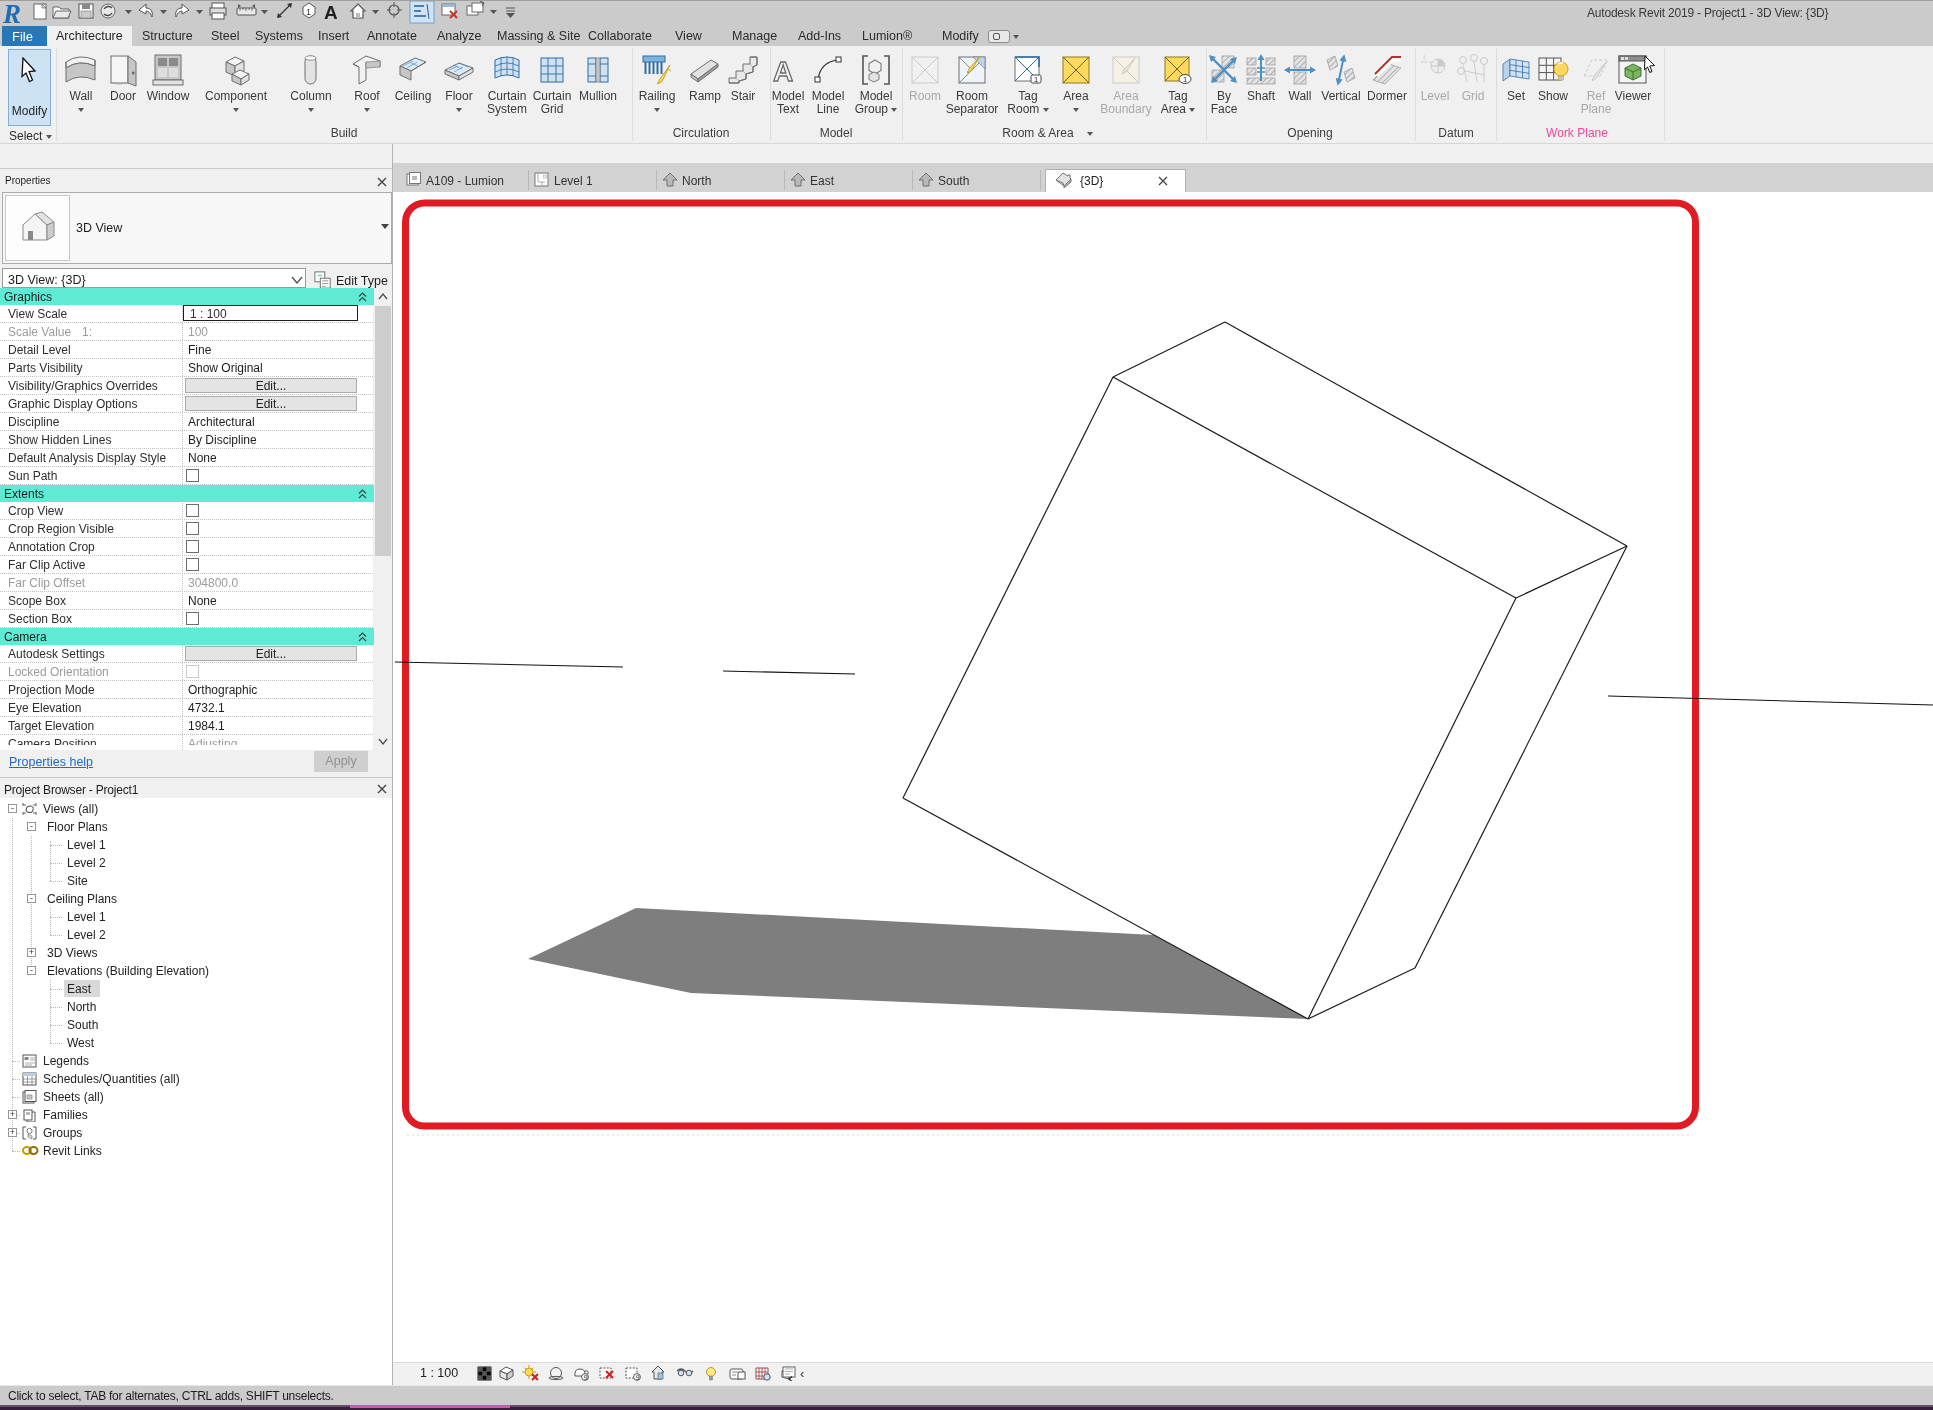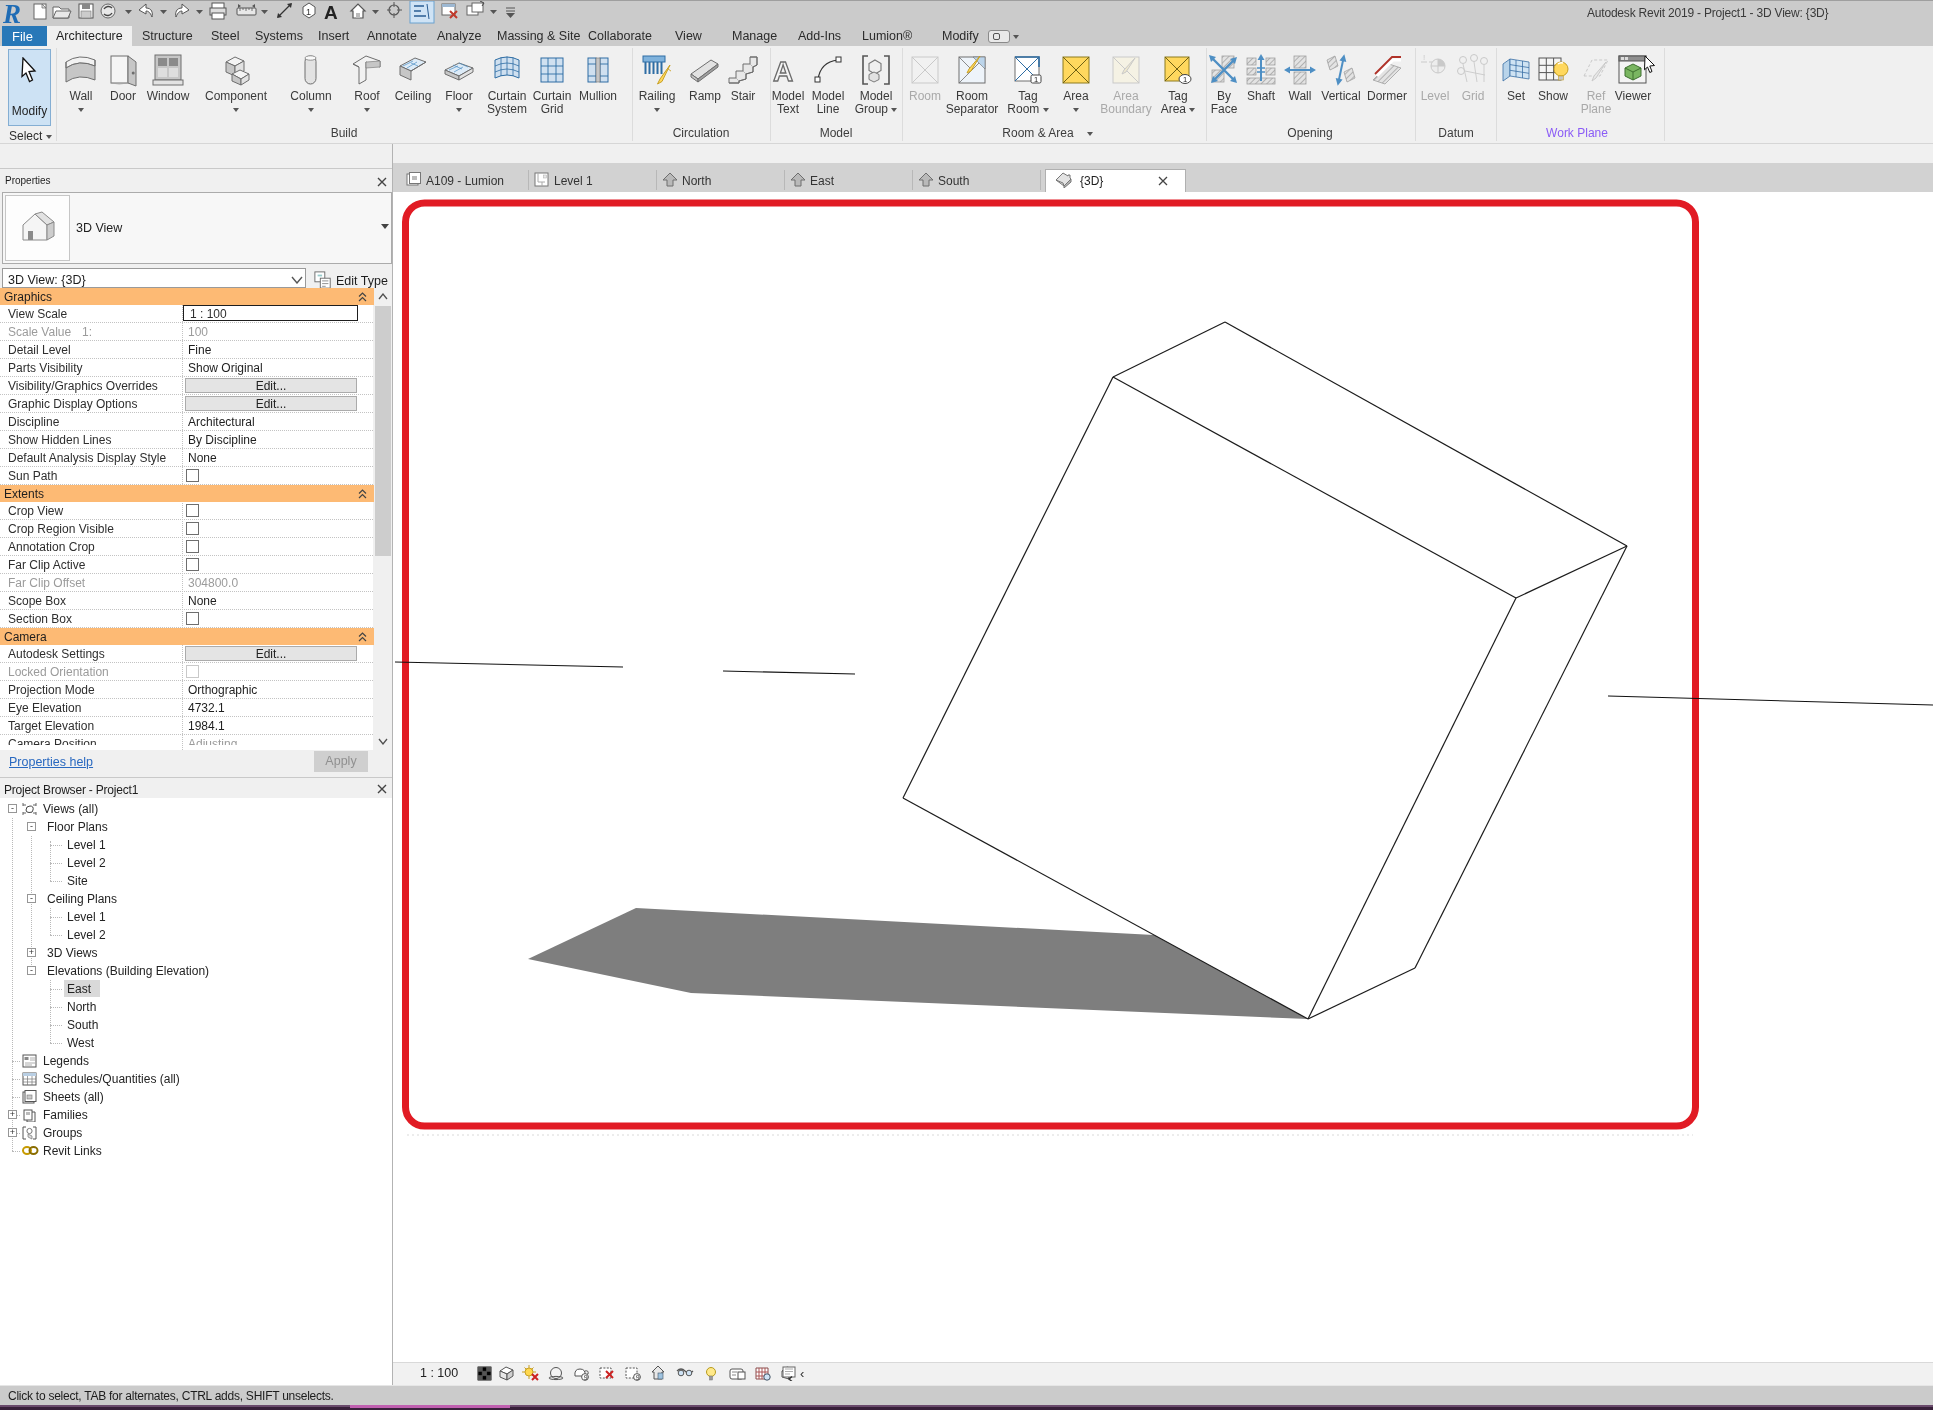--- a/index.html
+++ b/index.html
@@ -4,21 +4,21 @@
 body{width:1933px;height:1410px;position:relative;font-family:"Liberation Sans",sans-serif;background:#fff;overflow:hidden}
 .abs{position:absolute}
 .t{position:absolute;white-space:nowrap;color:#2b2b2b}
 .vsep{position:absolute;width:1px;background:#dcdcdc}
 .lbl{position:absolute;text-align:center;font-size:12px;color:#3a3a3a;line-height:13px;white-space:nowrap}
 .dis{color:#a9a9a9}
 .car{display:inline-block;width:0;height:0;border-left:3.5px solid transparent;border-right:3.5px solid transparent;border-top:4px solid #555;vertical-align:middle}
 .row{position:absolute;left:0;width:373px;height:18px;font-size:12px;color:#2e2e2e;border-bottom:1px dotted #c3c3c3}
 .row .l{position:absolute;left:8px;top:2px;white-space:nowrap}
 .row .v{position:absolute;left:188px;top:2px;white-space:nowrap}
-.hdr{position:absolute;left:0;width:389px;height:18px;background:#fdba74;font-size:12px;color:#1e1e1e}
+.hdr{position:absolute;left:0;width:389px;height:18px;background:#5eead4;font-size:12px;color:#1e1e1e}
 .cb{position:absolute;left:186px;top:2px;width:13px;height:13px;border:1px solid #6e6e6e;background:#fff}
 .ebtn{position:absolute;left:185px;top:1px;width:172px;height:15px;background:#e4e4e4;border:1px solid #ababab;font-size:12px;color:#222;text-align:center;line-height:14px}
 .tr{position:absolute;left:0;height:18px;font-size:12px;color:#232323;white-space:nowrap}
 .pm{position:absolute;width:9px;height:9px;border:1px solid #969696;background:#fff;font-size:9px;line-height:7px;text-align:center;color:#333}
 </style></head><body>
 
 <div class="abs" style="left:0;top:0;width:1933px;height:26px;background:#cbcbcb"></div>
 <div class="t" style="left:1587px;top:6px;font-size:12px;letter-spacing:-0.2px;color:#3a3a3a">Autodesk Revit 2019 - Project1 - 3D View: {3D}</div>
 <svg class="abs" style="left:0;top:0" width="540" height="26" viewBox="0 0 540 26">
     <text x="3" y="23" font-family="Liberation Serif" font-size="27" font-weight="bold" font-style="italic" fill="#1f6cb5">R</text>
@@ -128,21 +128,21 @@
 <div class="vsep" style="left:1206px;top:48px;height:93px"></div>
 <div class="vsep" style="left:1415px;top:48px;height:93px"></div>
 <div class="vsep" style="left:1496px;top:48px;height:93px"></div>
 <div class="vsep" style="left:1664px;top:48px;height:93px"></div>
 <div class="lbl" style="left:274px;top:127px;width:140px;font-size:12px;color:#3d3d3d">Build</div>
 <div class="lbl" style="left:631px;top:127px;width:140px;font-size:12px;color:#3d3d3d">Circulation</div>
 <div class="lbl" style="left:766px;top:127px;width:140px;font-size:12px;color:#3d3d3d">Model</div>
 <div class="lbl" style="left:968px;top:127px;width:140px;font-size:12px;color:#3d3d3d">Room &amp; Area</div>
 <div class="lbl" style="left:1240px;top:127px;width:140px;font-size:12px;color:#3d3d3d">Opening</div>
 <div class="lbl" style="left:1386px;top:127px;width:140px;font-size:12px;color:#3d3d3d">Datum</div>
-<div class="lbl" style="left:1507px;top:127px;width:140px;font-size:12px;color:#8b5cf6">Work Plane</div>
+<div class="lbl" style="left:1507px;top:127px;width:140px;font-size:12px;color:#ec4899">Work Plane</div>
 <div class="abs" style="left:1087px;top:132px;width:0;height:0;border-left:3.5px solid transparent;border-right:3.5px solid transparent;border-top:4px solid #555"></div>
 <div class="abs" style="left:8px;top:49px;width:43px;height:77px;background:#cde2f4;border:1px solid #84aed3"></div>
 <svg class="abs" style="left:19px;top:57px" width="20" height="28" viewBox="0 0 20 28">
     <path d="M4 1 L16 14 L10 14.5 L13.5 23 L10.5 24.5 L7 16 L3 19.5 Z" fill="#fff" stroke="#111" stroke-width="1.3"></path>
   </svg>
 <div class="lbl" style="left:8px;top:105px;width:43px;color:#1e1e1e">Modify</div>
 <div class="t" style="left:9px;top:129px;font-size:12px;color:#2e2e2e">Select <span class="car"></span></div>
 <svg class="abs" style="left:0;top:46px" width="1933" height="98" viewBox="0 0 1933 98">
     <g transform="translate(65,8)">
       <path d="M1 8 Q14 -1 30 6 L30 12 Q14 5 1 14 Z" fill="#f2f2f2" stroke="#6e6e6e"></path>

